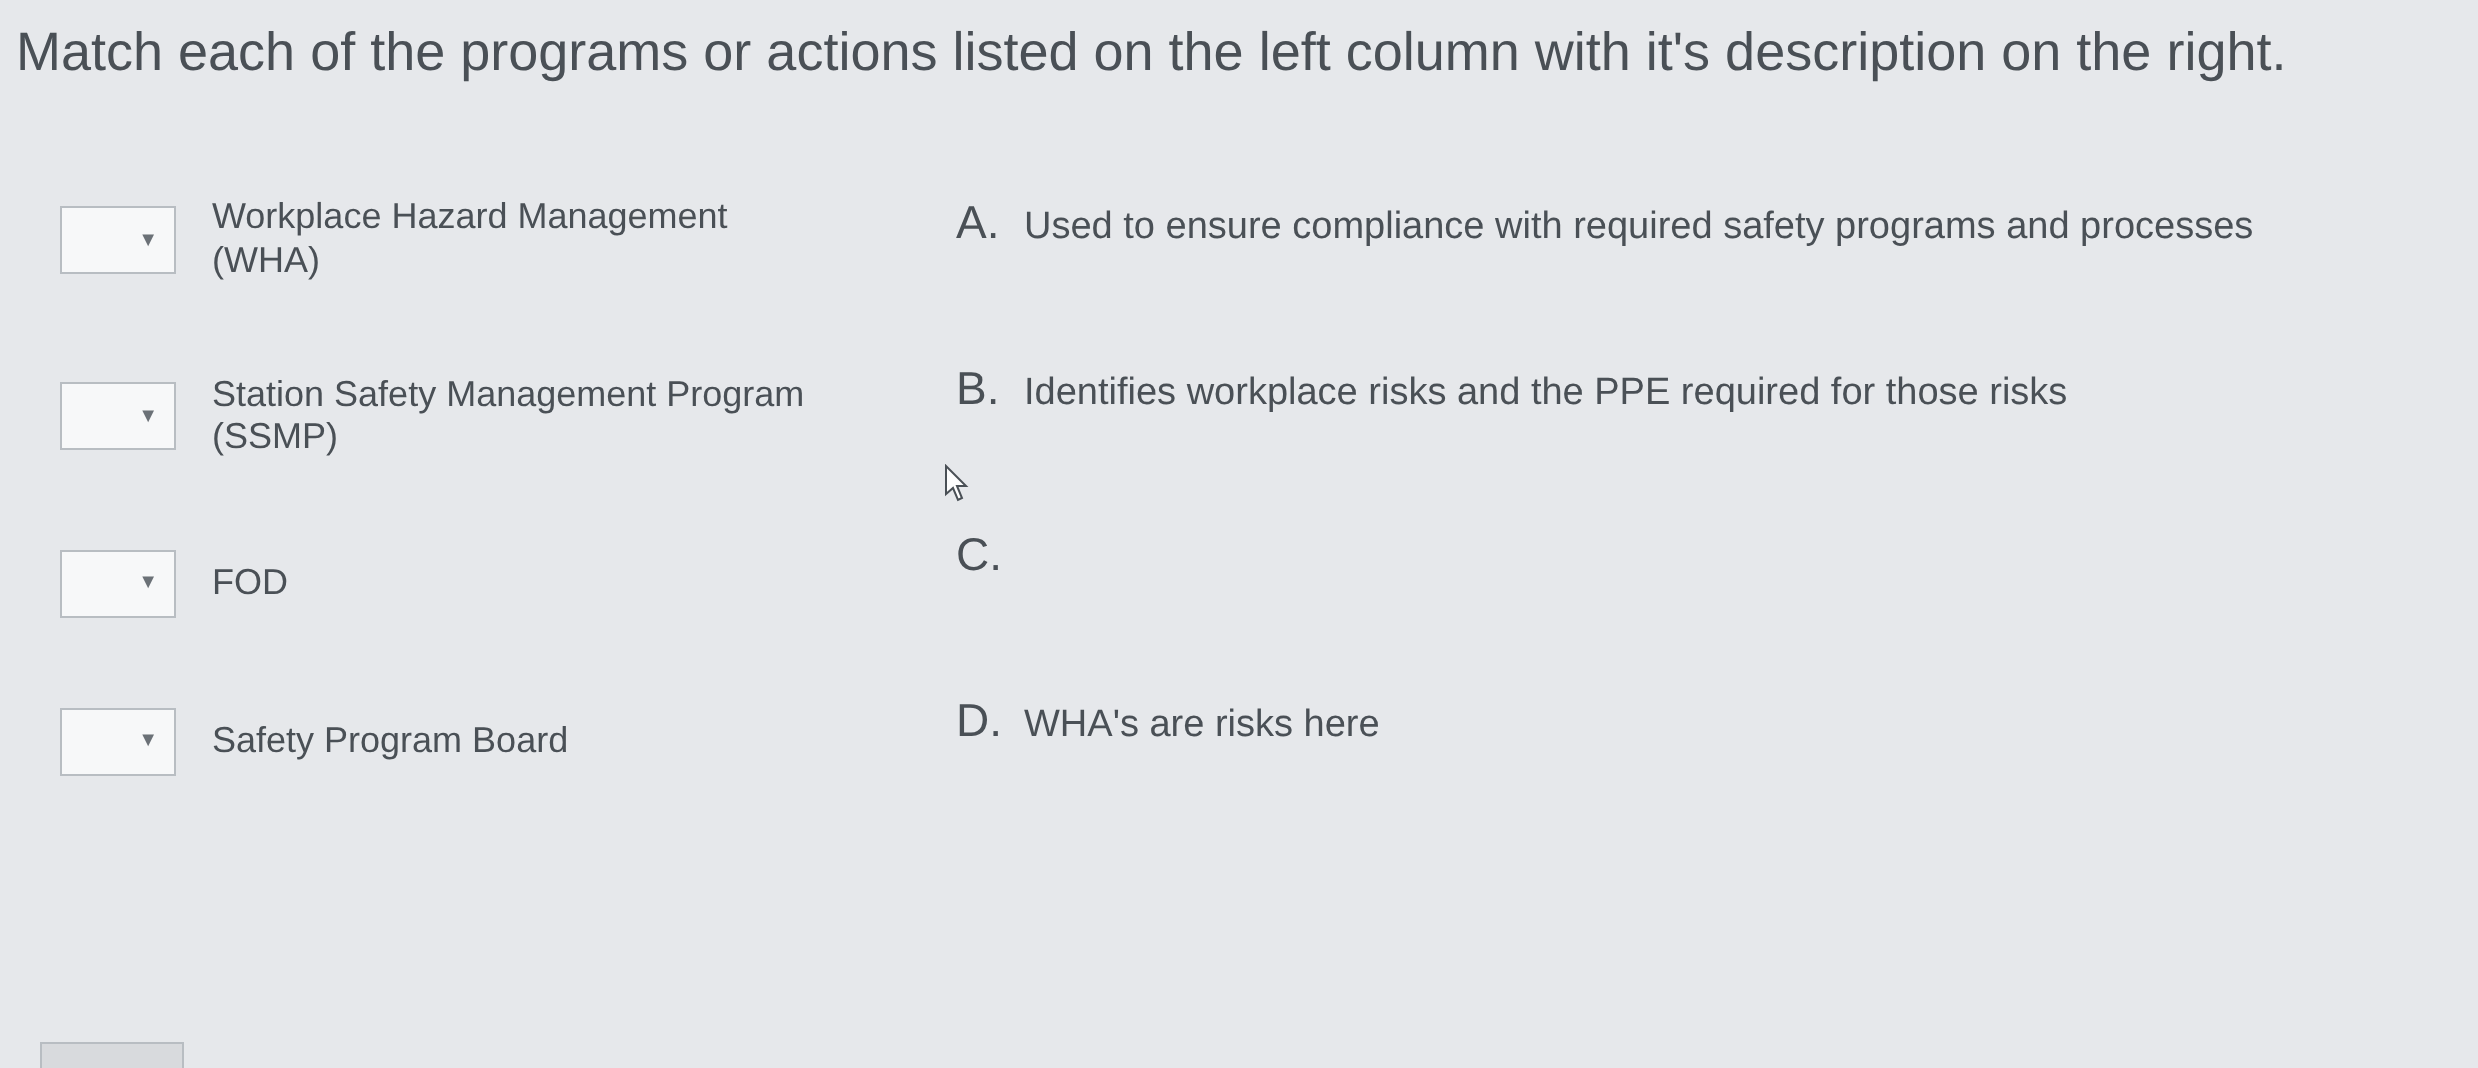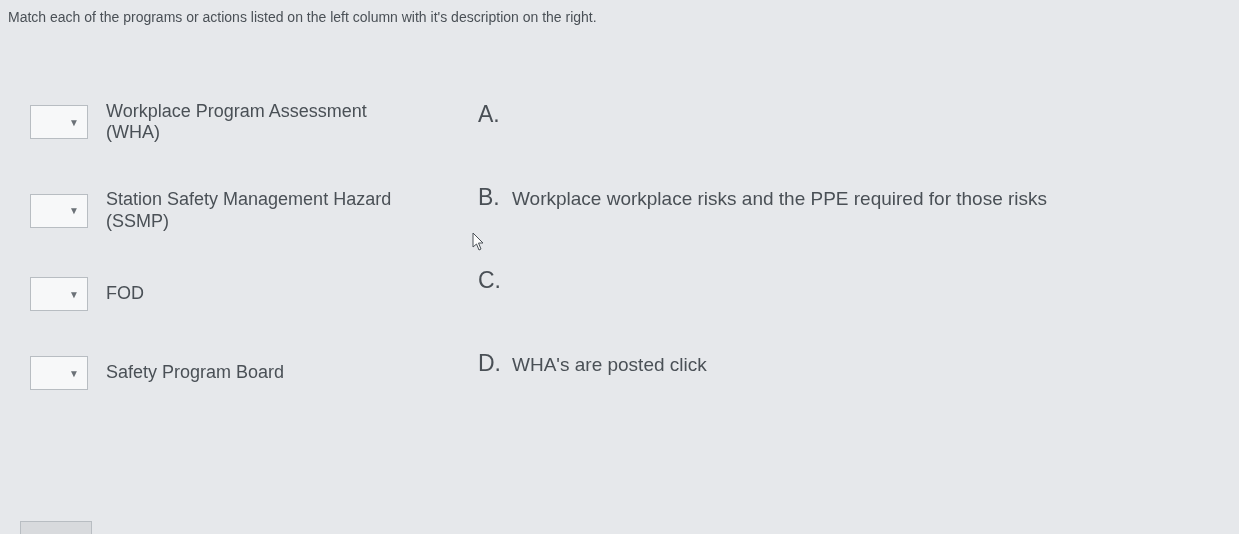--- a/index.html
+++ b/index.html
@@ -10,23 +10,23 @@
     overflow: hidden;
     font-family: Arial, Helvetica, sans-serif;
     background: #e6e8eb;
     color: #4a5056;
   }
   .page {
     padding: 8px 12px 0 8px;
     box-sizing: border-box;
   }
   .instructions {
-    font-size: 14px;
+    font-size: 27px;
     line-height: 1.35;
-    margin-bottom: 74px;
+    margin-bottom: 54px;
   }
   .content {
     display: flex;
   }
   .left-col {
     width: 430px;
     padding-left: 22px;
     box-sizing: border-box;
   }
   .right-col {
@@ -98,56 +98,57 @@
     <span>Match each of the programs or actions listed on the left column with it's description on the right.</span><br>
   </div>
 
   <div class="content">
 
     <div class="left-col">
       <div class="match-row">
         <div class="dropdown">
           <span class="caret">▼</span>
         </div>
-        <div class="item-label">Workplace Program Assessment (WHA)</div>
+        <div class="item-label">Workplace Hazard Management (WHA)</div>
       </div>
       <div class="match-row">
         <div class="dropdown">
           <span class="caret">▼</span>
         </div>
-        <div class="item-label">Station Safety Management Hazard (SSMP)</div>
+        <div class="item-label">Station Safety Management Program (SSMP)</div>
       </div>
       <div class="match-row">
         <div class="dropdown">
           <span class="caret">▼</span>
         </div>
         <div class="item-label">FOD</div>
       </div>
       <div class="match-row">
         <div class="dropdown">
           <span class="caret">▼</span>
         </div>
         <div class="item-label">Safety Program Board</div>
       </div>
     </div>
 
     <div class="right-col">
       <div class="desc-row">
         <span class="letter">A.</span>
+        <span>Used to ensure compliance with required safety programs and processes</span>
       </div>
       <div class="desc-row">
         <span class="letter">B.</span>
-        <span>Workplace workplace risks and the PPE required for those risks</span>
+        <span>Identifies workplace risks and the PPE required for those risks</span>
       </div>
       <div class="desc-row">
         <span class="letter">C.</span>
       </div>
       <div class="desc-row">
         <span class="letter">D.</span>
-        <span>WHA's are posted click</span>
+        <span>WHA's are risks here</span>
       </div>
     </div>
 
   </div>
 
 </div>
 
 <svg class="cursor" width="16" height="20">
   <path d="M1 1 L1 15 L4.5 12 L7 18 L9 17 L6.5 11 L11 11 Z" fill="#fdfdfd" stroke="#4a5056" stroke-width="1"></path>
 </svg>

